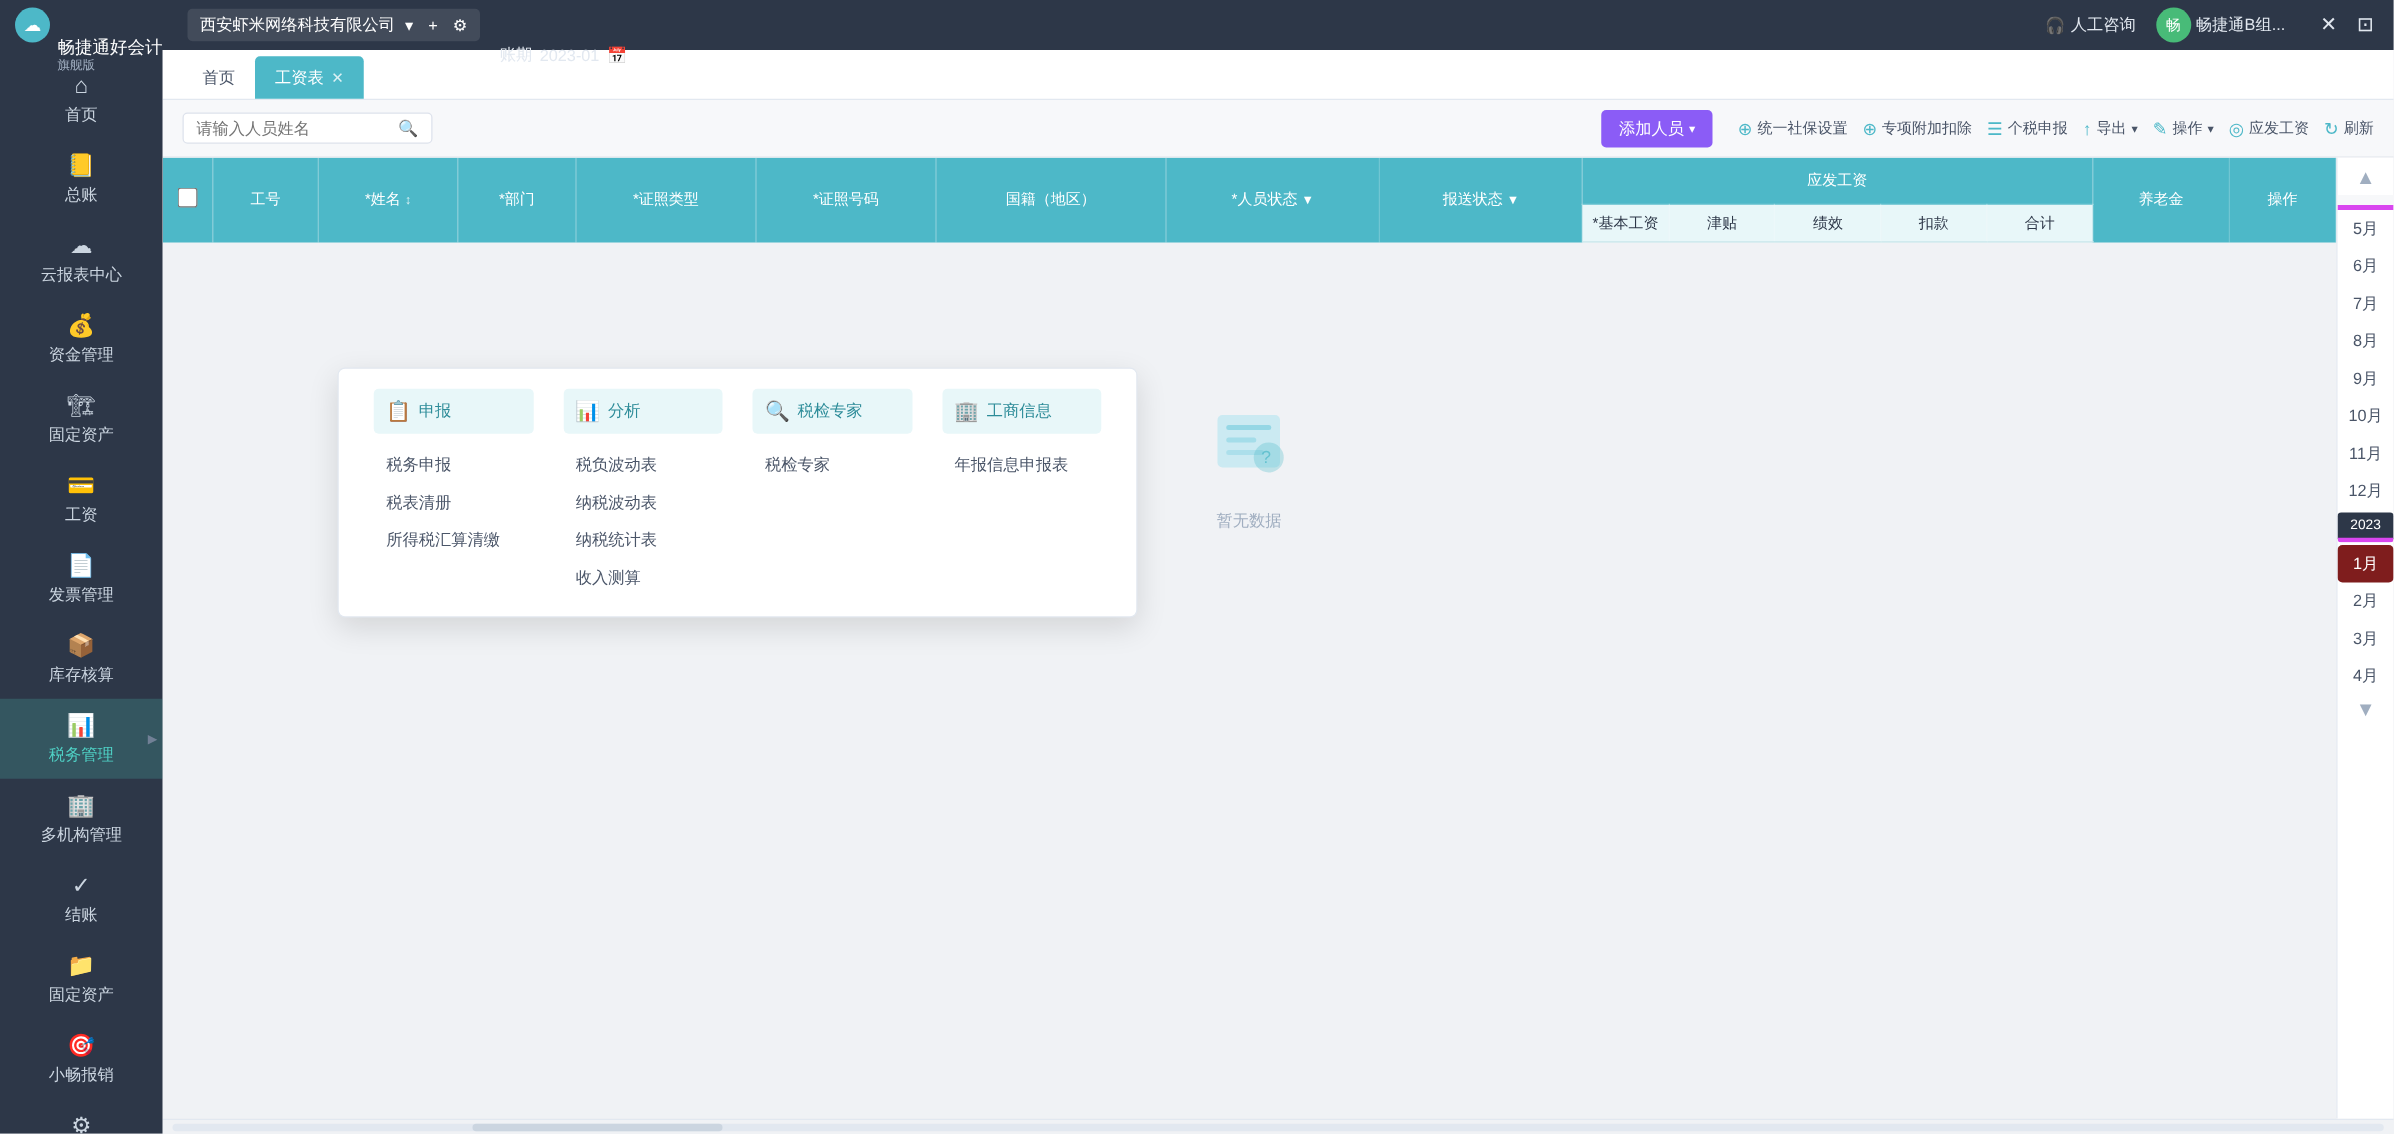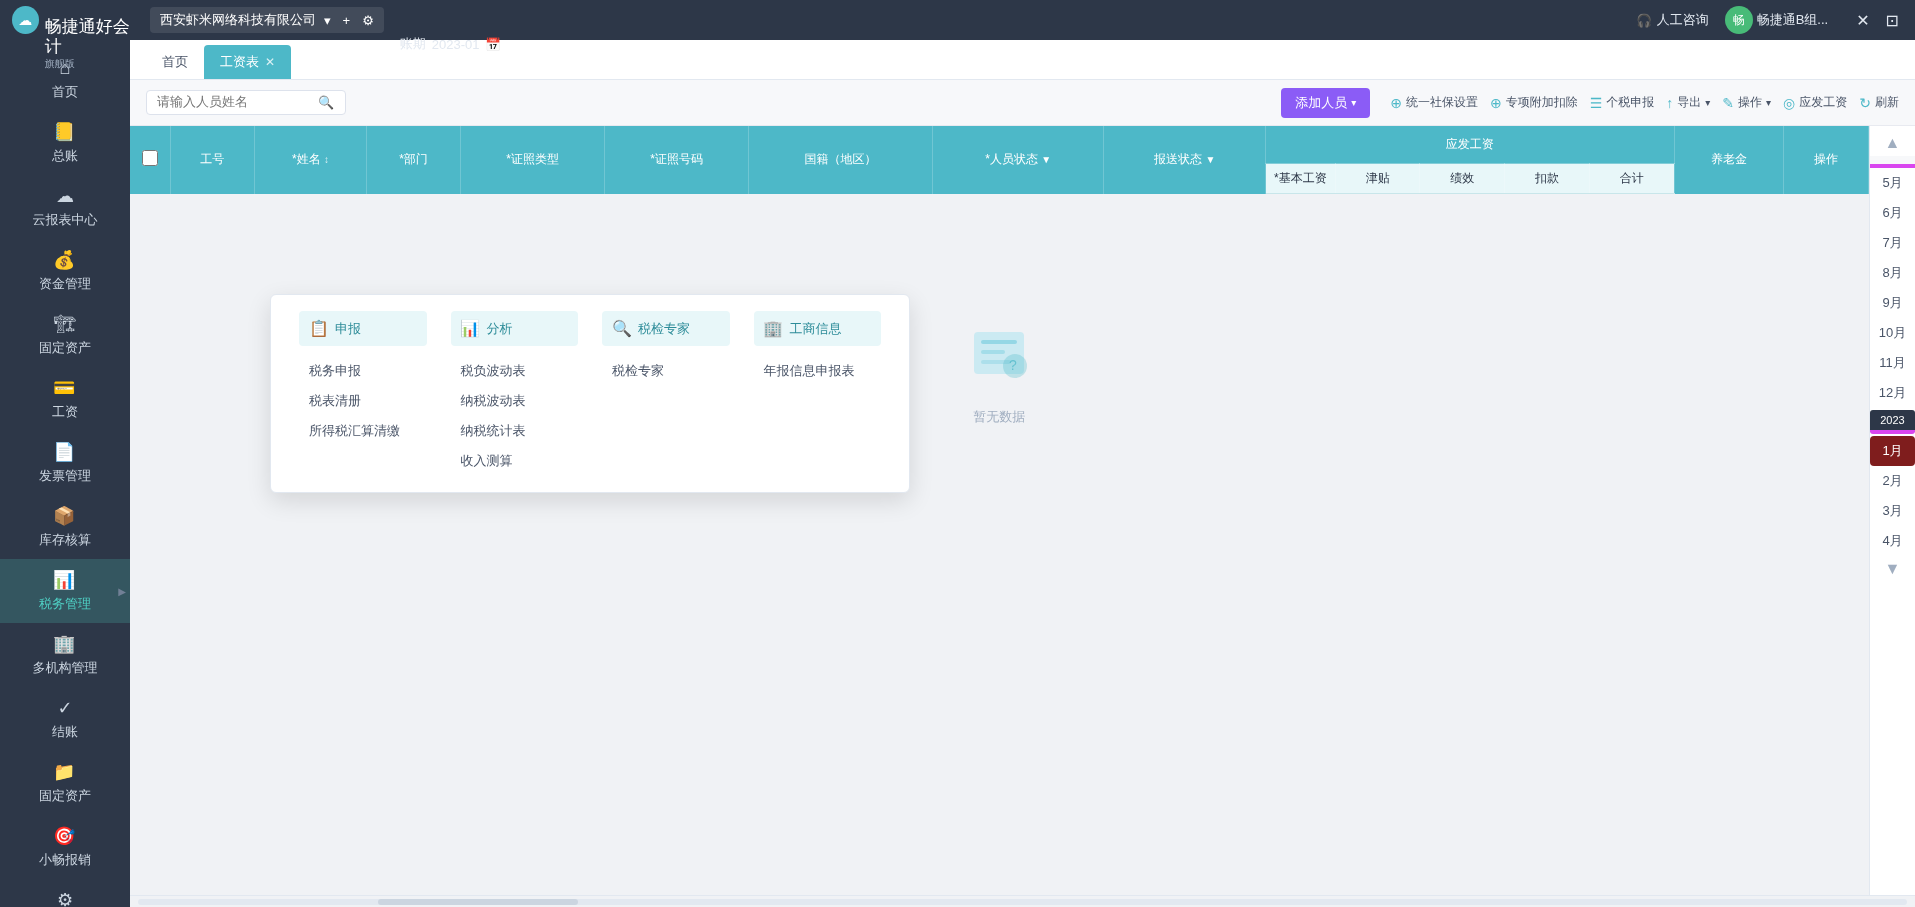--- a/index.html
+++ b/index.html
@@ -17,21 +17,21 @@
       z-index: 100;
     }
     .top-logo {
       display: flex; align-items: center; gap: 6px;
       width: 130px; font-size: 13px; color: #fff;
     }
     .logo-icon {
       width: 28px; height: 28px; background: #4db8c8; border-radius: 50%;
       display: flex; align-items: center; justify-content: center; font-size: 14px;
     }
-    .logo-text { font-size: 17px; line-height: 1.2; margin-top: 48px; }
+    .logo-text { font-size: 14px; line-height: 1.2; margin-top: 48px; }
     .logo-sub { font-size: 10px; color: #a0aec0; }
     .company-selector {
       display: flex; align-items: center; gap: 8px;
       background: rgba(255,255,255,0.1); border-radius: 4px;
       padding: 4px 10px; cursor: pointer; color: #fff; font-size: 13px;
       margin-left: 8px;
     }
     .period-info {
       display: flex; align-items: center; gap: 6px;
       margin-left: 16px; color: #e2e8f0; font-size: 13px; margin-top: 48px;
@@ -103,21 +103,21 @@
       height: 46px; background: #f7f8fa;
       display: flex; align-items: center; padding: 0 16px; gap: 12px;
       border-bottom: 1px solid #e8eaf0; flex-shrink: 0;
     }
     .search-box {
       display: flex; align-items: center; gap: 6px;
       background: #fff; border: 1px solid #dde2ec; border-radius: 4px;
       padding: 4px 10px; width: 200px;
     }
     .search-box input {
-      border: none; outline: none; font-size: 13px; color: #0c4a6e; background: transparent; width: 100%; font-family: Liberation Mono, monospace;
+      border: none; outline: none; font-size: 13px; color: #0c4a6e; background: transparent; width: 100%;
     }
     .btn-add-person {
       background: #8b5cf6; color: #fff; border: none; border-radius: 4px;
       padding: 6px 14px; cursor: pointer; font-size: 13px;
       display: flex; align-items: center; gap: 4px; margin-left: auto;
     }
     .btn-add-person .dropdown-arrow { font-size: 10px; }
     .toolbar-action {
       display: flex; align-items: center; gap: 4px;
       color: #4a5568; font-size: 12px; cursor: pointer; white-space: nowrap;

